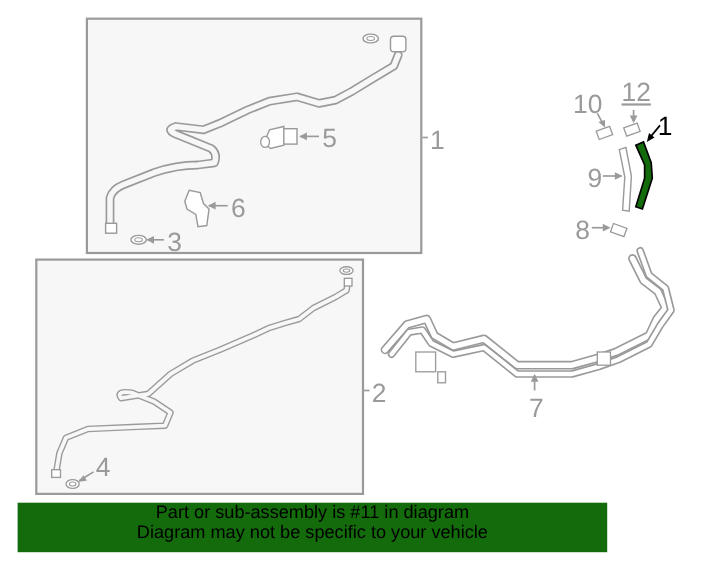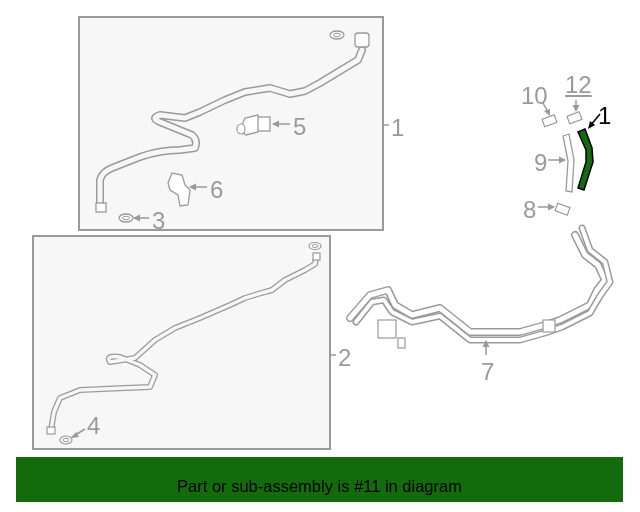--- a/index.html
+++ b/index.html
@@ -1,20 +1,20 @@
 <!DOCTYPE html>
 <html><head>
 <meta charset="utf-8">
 <style>
   html,body{margin:0;padding:0;background:#ffffff;}
   body{width:640px;height:512px;position:relative;overflow:hidden;font-family:"Liberation Sans",sans-serif;}
   .diagram{position:absolute;left:0;top:0;width:640px;height:512px;}
   .callout{position:absolute;font-family:"Liberation Sans",sans-serif;font-size:24px;color:#9a9a9a;line-height:1;}
   .callout.active{color:#000000;}
-  .banner{position:absolute;left:16px;top:457px;width:607px;height:45px;background:#136b0b;color:#000;text-align:center;font-size:16.5px;line-height:18px;padding-top:20px;box-sizing:border-box;}
+  .banner{position:absolute;left:16px;top:457px;width:536px;height:45px;background:#136b0b;color:#000;text-align:center;font-size:16.5px;line-height:18px;padding-top:0;box-sizing:border-box;}
   .banner div{white-space:nowrap;}
 </style>
 </head>
 <body>
 
 <svg class="diagram" viewBox="0 0 640 512" xmlns="http://www.w3.org/2000/svg">
 
   <g>
     <rect x="79" y="17" width="304" height="213" fill="#f7f7f7" stroke="#9a9a9a" stroke-width="2"></rect>
 
@@ -104,13 +104,14 @@
 <span class="callout" style="left:210px;top:178px;">6</span>
 <span class="callout" style="left:481px;top:360px;">7</span>
 <span class="callout" style="left:523px;top:198px;">8</span>
 <span class="callout" style="left:534px;top:151px;">9</span>
 <span class="callout" style="left:521px;top:84px;">10</span>
 <span class="callout active" style="left:598px;top:104px;">1</span>
 <span class="callout" style="left:565px;top:73px;text-decoration:underline;">12</span>
 
 <div class="banner">
   <div>Part or sub-assembly is #11 in diagram</div>
+  <div>Diagram may not be specific to your vehicle</div>
 </div>
 
 </body></html>

